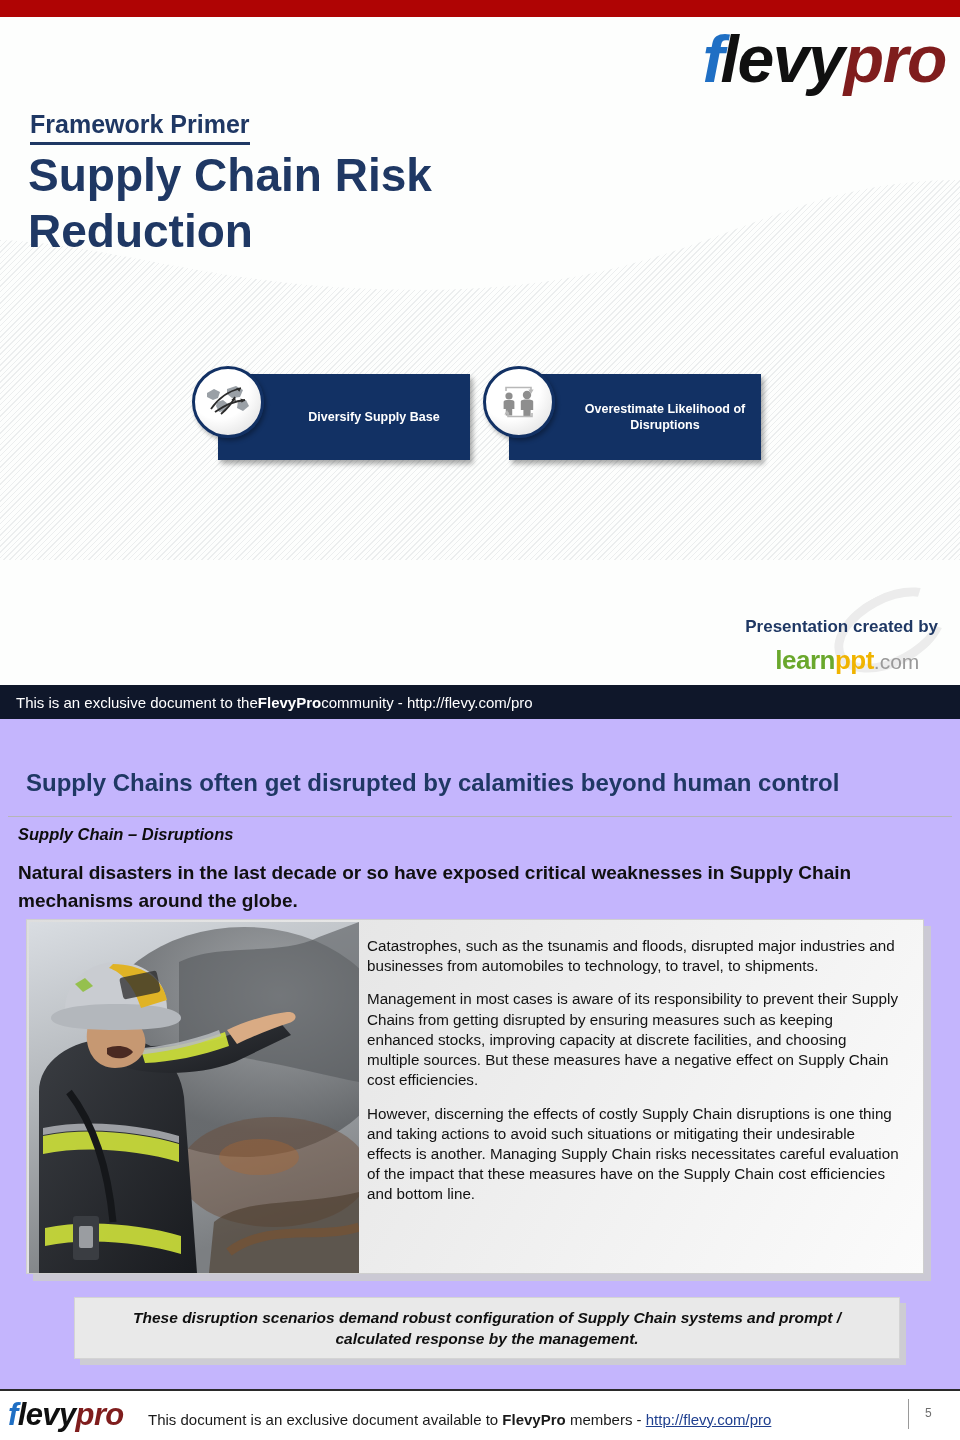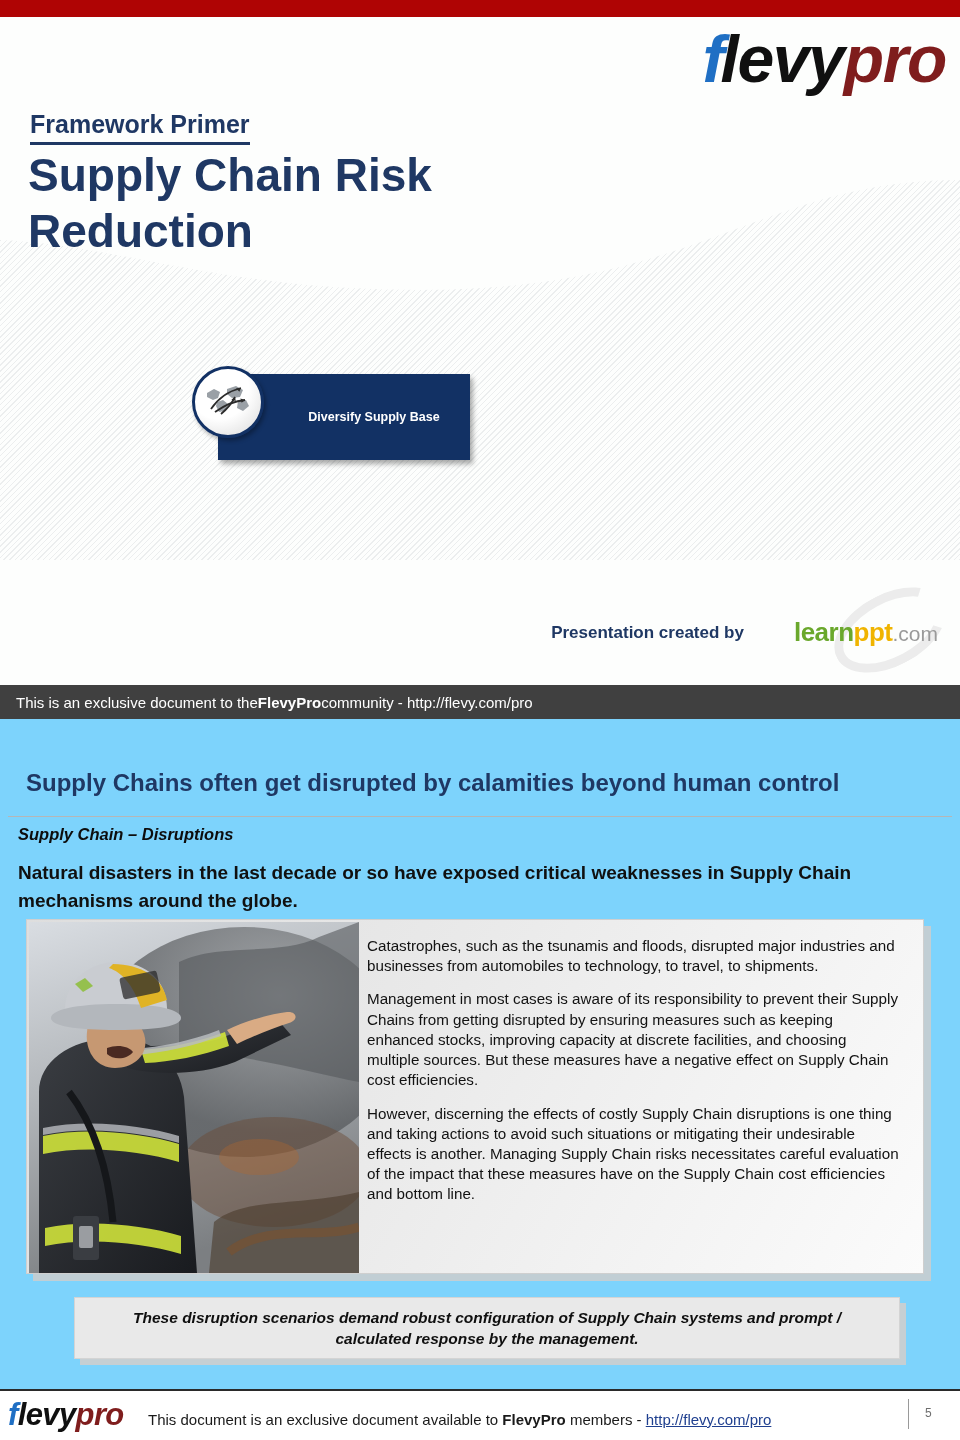--- a/index.html
+++ b/index.html
@@ -67,42 +67,42 @@
     border-radius:50%; border:3px solid #123164;
     background:radial-gradient(circle at 36% 30%, #ffffff 0%, #ffffff 48%, #ededed 72%, #d8d8d8 100%);
     box-shadow:2px 3px 4px rgba(0,0,0,0.30);
     display:flex; align-items:center; justify-content:center;
   }
   .cicon svg { display:block; }
 
   .createdby {
     position:absolute; right:22px; top:617px;
     font-size:17px; font-weight:bold; color:#1f3864; white-space:nowrap;
-    display:flex; align-items:center; gap:20px;
+    display:flex; align-items:flex-start; gap:8px;flex-direction:column;
   }
   .lp-learn { color:#6aa82c; font-size:26px; font-weight:bold; letter-spacing:-0.5px;margin-left:30px; }
   .lp-ppt   { color:#f0b400; font-size:26px; font-weight:bold; letter-spacing:-0.5px; }
   .lp-com   { color:#9a9a9a; font-size:21px; font-weight:normal; }
   .lp-ghost {
     position:absolute; right:10px; top:594px; width:120px; height:72px;
     border-radius:50%; border:9px solid rgba(230,230,230,0.75);
     border-right-color:transparent; transform:rotate(-28deg);
   }
 
   
   .banner {
     position:absolute; left:0; top:685px; width:960px; height:34px;
-    background:#404040; color:#ffffff;
+    background:#0f172a; color:#ffffff;
     display:flex; align-items:center; padding-left:16px;
     font-size:15px;
   }
   .banner b { font-weight:bold; }
 
   
-  .slide2 { position:absolute; left:0; top:719px; width:960px; height:670px; background:#7dd3fc; }
+  .slide2 { position:absolute; left:0; top:719px; width:960px; height:670px; background:#c4b5fd; }
 
   .s2head {
     position:absolute; left:26px; top:50px; width:910px;
     font-size:24px; font-weight:bold; color:#1f3864;
   }
   .s2rule { position:absolute; left:8px; top:97px; width:944px; height:1px; background:#b6b6b6; }
   .s2sub {
     position:absolute; left:18px; top:106px;
     font-size:16.5px; font-weight:bold; font-style:italic; color:#0d0d0d;
   }
@@ -193,20 +193,41 @@
           <g fill="#2b2b2b">
             <path d="M36,5 l-5,0.6 l3.4,3.2 z"></path>
             <path d="M40,17 l-4.6,-1.6 l1.3,4.4 z"></path>
             <path d="M30,14 l-3.6,2.8 l4.4,1.3 z"></path>
           </g>
         </svg>
       </div>
       <div class="cbox-label">Diversify Supply Base</div>
     </div>
 
+    <div class="cbox b2">
+      <div class="cicon">
+        <svg width="46" height="40" viewBox="0 0 46 40" xmlns="http://www.w3.org/2000/svg">
+          <g fill="#8e8e8e">
+            <circle cx="13" cy="14" r="3.6"></circle>
+            <path d="M7.6,19.8 C7.6,18.4 9.9,18 13,18 C16.1,18 18.4,18.4 18.4,19.8 L18.4,27 L16.2,27 L16.2,33.5 L9.8,33.5 L9.8,27 L7.6,27 Z"></path>
+            <circle cx="31" cy="13" r="4.2"></circle>
+            <path d="M24.8,19.6 C24.8,18 27.5,17.5 31,17.5 C34.5,17.5 37.2,18 37.2,19.6 L37.2,28 L34.6,28 L34.6,35 L27.4,35 L27.4,28 L24.8,28 Z"></path>
+          </g>
+          <g fill="none" stroke="#b8b8b8" stroke-width="1.6">
+            <path d="M10,9 L10,5.5 L35,5.5 L35,9.5"></path>
+            <path d="M36,31 L36,34.5 L12,34.5 L12,30.5"></path>
+          </g>
+          <g fill="#b8b8b8">
+            <path d="M35,12 l-2.6,-4.4 l5.2,0 z"></path>
+            <path d="M11,28 l2.6,4.4 l-5.2,0 z"></path>
+          </g>
+        </svg>
+      </div>
+      <div class="cbox-label">Overestimate Likelihood of Disruptions</div>
+    </div>
 
   </div>
 
   <div class="lp-ghost"></div>
   <div class="createdby">
     <span>Presentation created by</span>
     <span><span class="lp-learn">learn</span><span class="lp-ppt">ppt</span><span class="lp-com">.com</span></span>
   </div>
 </div>
 

